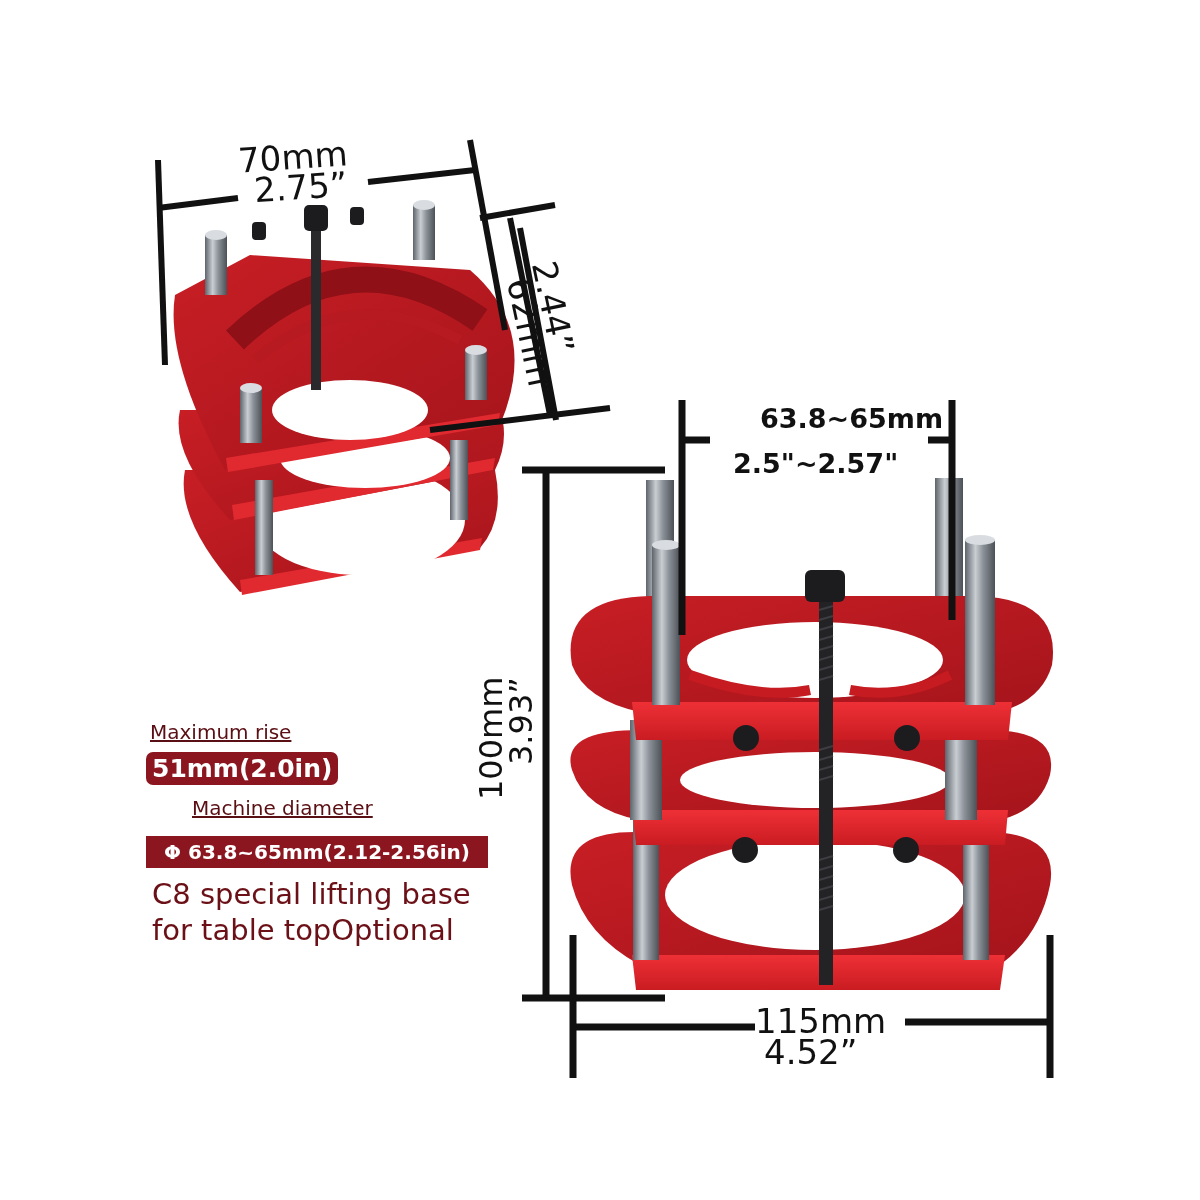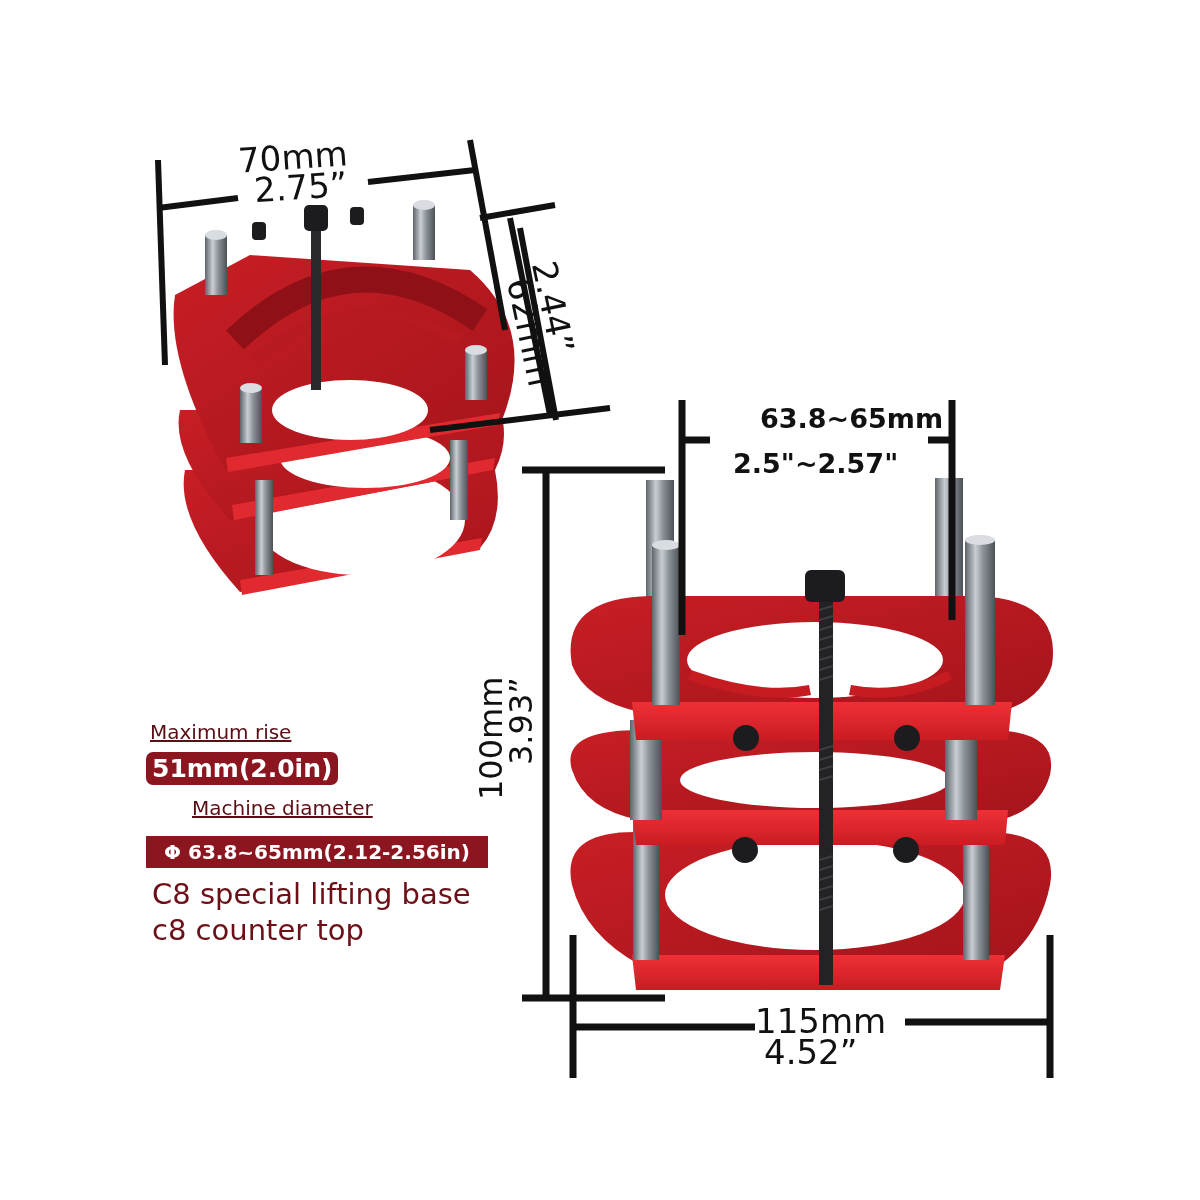--- a/index.html
+++ b/index.html
@@ -172,14 +172,14 @@
 <div class="dim-text" style="left:764px; top:1035px; font-size:34px;">4.52”</div>
 
 <div class="spec-label" style="left:150px; top:720px;">Maximum rise</div>
 <div class="spec-badge" style="left:146px; top:752px; font-size:25px;border-radius:7px;">51mm(2.0in)</div>
 
 <div class="spec-label" style="left:152px; top:796px;margin-left:40px;">Machine diameter</div>
 <div class="spec-badge" style="left:146px; top:836px; font-size:20px; padding:4px 18px;">Φ 63.8~65mm(2.12-2.56in)</div>
 
 <div class="desc" style="left:152px; top:854px;margin-top:22px;">
   <div>C8 special lifting base</div>
-  <div>c8 counter top</div>
+  <div>for table topOptional</div>
 </div>
 
 </body></html>

